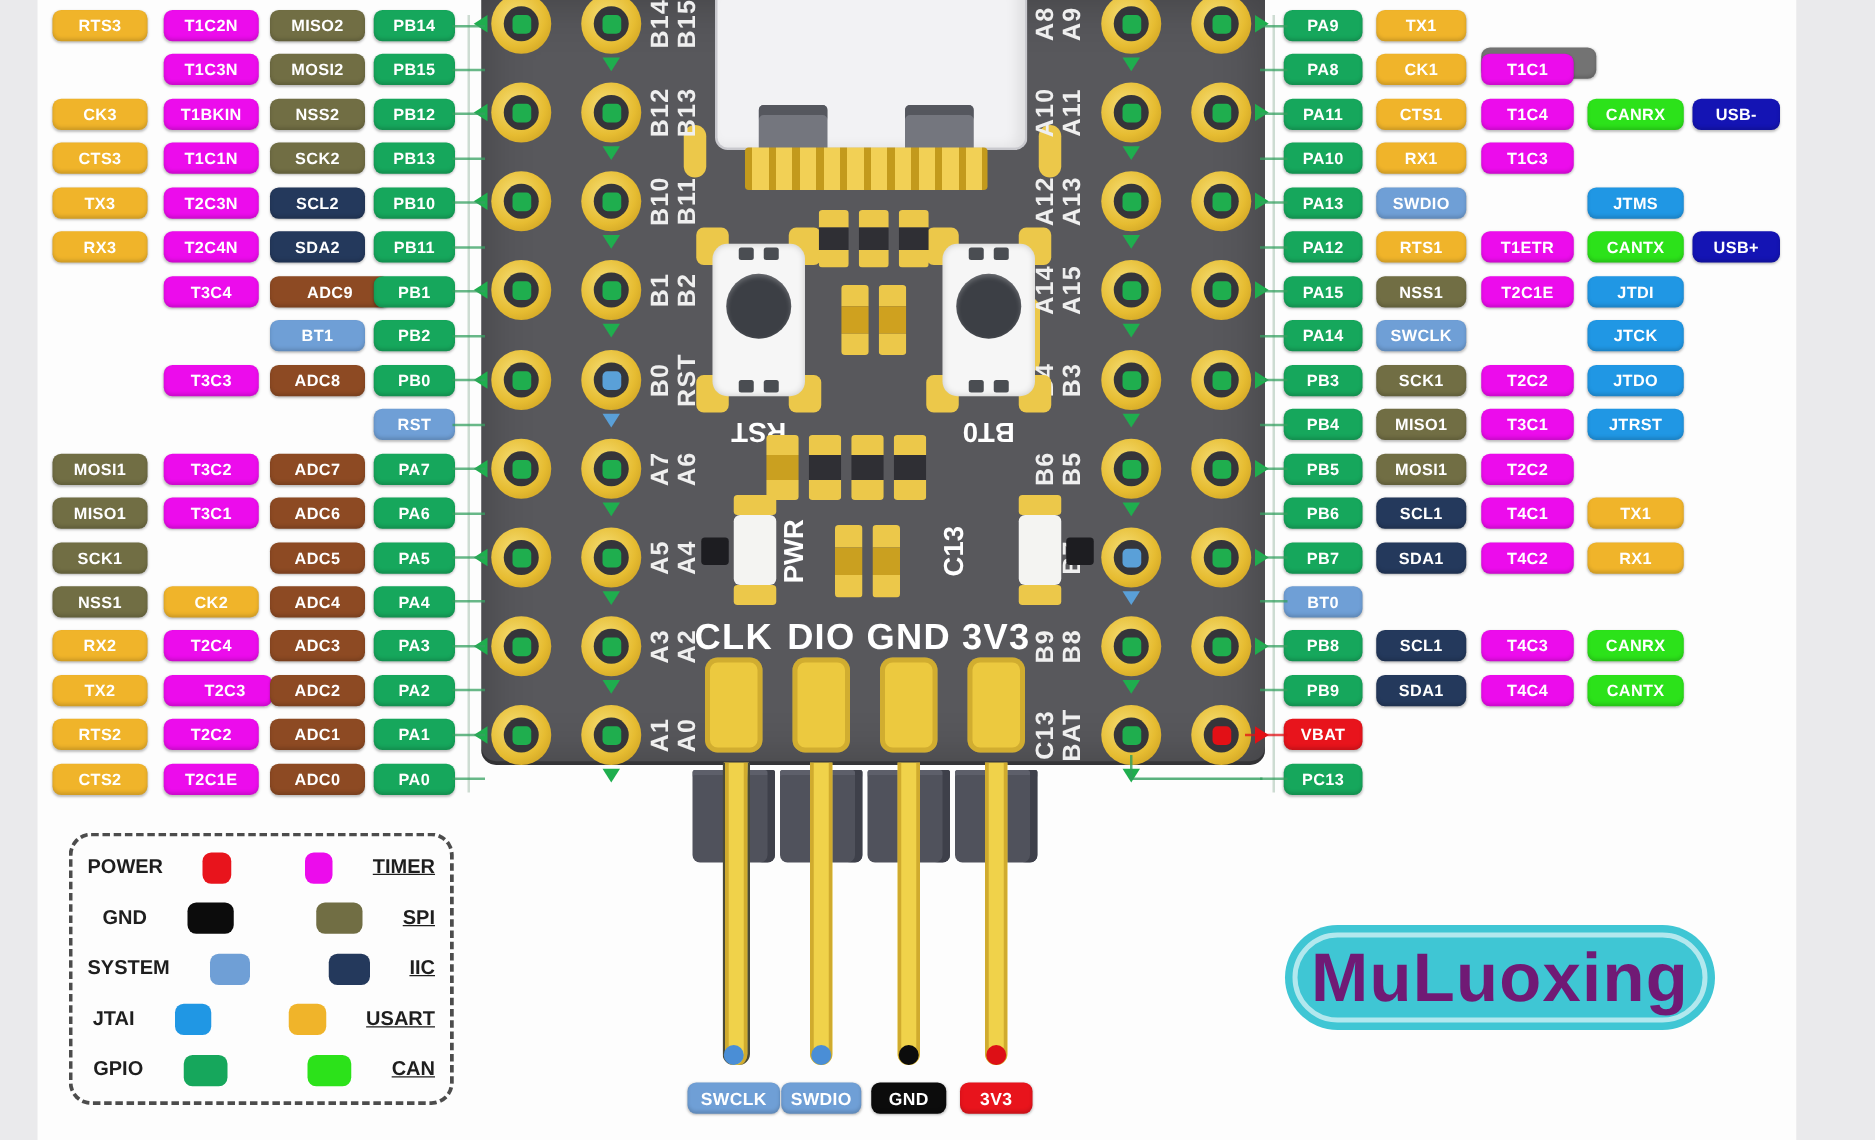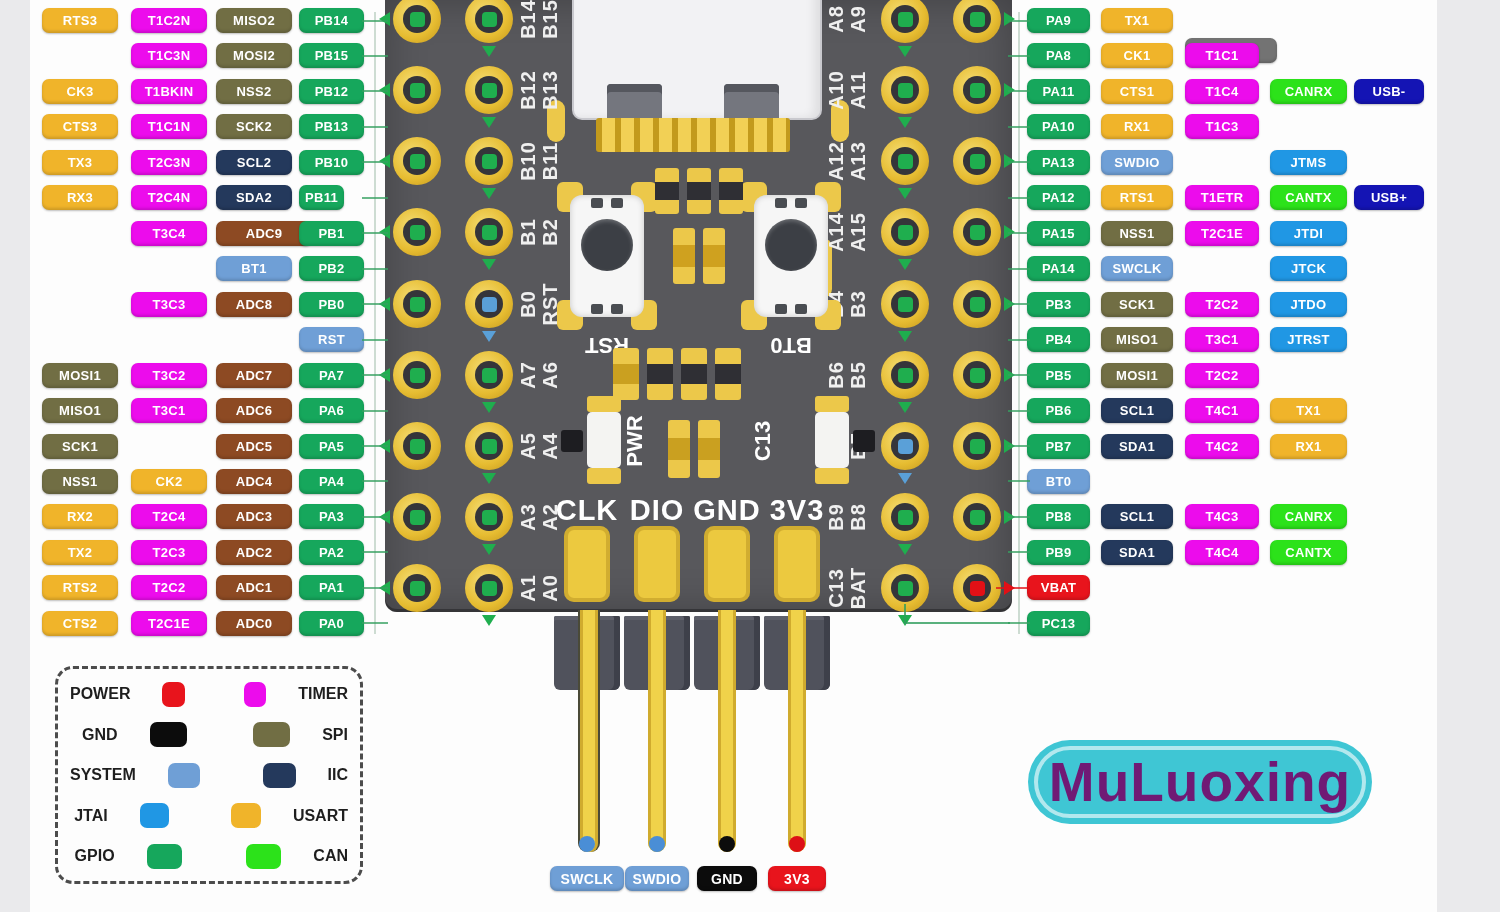--- a/index.html
+++ b/index.html
@@ -42,21 +42,21 @@
   .hdrblock{position:absolute;top:616px;width:66px;height:74px;background:#50525c;border-radius:2px 2px 6px 6px;
             box-shadow:inset -6px 0 0 #3e404a, inset 0 4px 0 #5d5f6a;}
   .longpin{position:absolute;width:18px;background:#f0d24a;border-radius:0 0 9px 9px;
            box-shadow:inset 3px 0 0 rgba(190,150,30,.65), inset -3px 0 0 rgba(190,150,30,.65);}
   .tipdot{position:absolute;width:16px;height:16px;border-radius:50%;}
   #legend{position:absolute;left:55px;top:666px;width:308px;height:218px;border:3px dashed #4c4c4c;
           border-radius:18px;box-sizing:border-box;padding:11px 12px;display:flex;flex-direction:column;justify-content:space-between;}
   .lg-row{display:flex;align-items:center;height:28px;gap:24px;}
   .lg-label{font-weight:bold;font-size:16px;color:#1e1e1e;}
   .lg-label.l{width:74px;text-align:right;margin-right:8px;}
-  .lg-label.r{margin-left:8px;}
+  .lg-label.r{margin-left:8px;text-decoration:underline;}
   .lg-swatch{width:58px;height:25px;border-radius:7px;}
   .lg-gap{width:28px;}
   #brand{position:absolute;left:1028px;top:740px;width:344px;height:84px;border-radius:44px;background:#3fc6d4;
          display:flex;align-items:center;justify-content:center;}
   #brand .inner{position:absolute;inset:6px;border:4px solid rgba(255,255,255,.6);border-radius:38px;}
   #brand .txt{color:#701a75;font-size:55px;font-weight:bold;letter-spacing:1px;}
   .route{position:absolute;background:#2f9e5d;opacity:.8;}
 </style>
 </head>
 <body>
@@ -84,21 +84,21 @@
       <div class="pill" style="left: 131px; top: 114.38px; width: 76px; background: rgb(236, 12, 236);">T1C1N</div>
       <div class="pill" style="left: 216px; top: 114.38px; width: 76px; background: rgb(113, 110, 68);">SCK2</div>
       <div class="pill" style="left: 299px; top: 114.38px; width: 65px; background: rgb(22, 167, 92);">PB13</div>
       <div class="pill" style="left: 42px; top: 149.84px; width: 76px; background: rgb(240, 180, 42);">TX3</div>
       <div class="pill" style="left: 131px; top: 149.84px; width: 76px; background: rgb(236, 12, 236);">T2C3N</div>
       <div class="pill" style="left: 216px; top: 149.84px; width: 76px; background: rgb(36, 57, 92);">SCL2</div>
       <div class="pill" style="left: 299px; top: 149.84px; width: 65px; background: rgb(22, 167, 92);">PB10</div>
       <div class="pill" style="left: 42px; top: 185.3px; width: 76px; background: rgb(240, 180, 42);">RX3</div>
       <div class="pill" style="left: 131px; top: 185.3px; width: 76px; background: rgb(236, 12, 236);">T2C4N</div>
       <div class="pill" style="left: 216px; top: 185.3px; width: 76px; background: rgb(36, 57, 92);">SDA2</div>
-      <div class="pill" style="left: 299px; top: 185.3px; width: 45px; background: rgb(22, 167, 92);">PB11</div>
+      <div class="pill" style="left: 299px; top: 185.3px; width: 65px; background: rgb(22, 167, 92);">PB11</div>
       <div class="pill" style="left: 131px; top: 220.76px; width: 76px; background: rgb(236, 12, 236);">T3C4</div>
       <div class="pill" style="left: 216px; top: 220.76px; width: 96px; background: rgb(141, 74, 35);">ADC9</div>
       <div class="pill" style="left: 299px; top: 220.76px; width: 65px; background: rgb(22, 167, 92);">PB1</div>
       <div class="pill" style="left: 216px; top: 256.22px; width: 76px; background: rgb(111, 159, 214);">BT1</div>
       <div class="pill" style="left: 299px; top: 256.22px; width: 65px; background: rgb(22, 167, 92);">PB2</div>
       <div class="pill" style="left: 131px; top: 291.68px; width: 76px; background: rgb(236, 12, 236);">T3C3</div>
       <div class="pill" style="left: 216px; top: 291.68px; width: 76px; background: rgb(141, 74, 35);">ADC8</div>
       <div class="pill" style="left: 299px; top: 291.68px; width: 65px; background: rgb(22, 167, 92);">PB0</div>
       <div class="pill" style="left: 299px; top: 327.14px; width: 65px; background: rgb(111, 159, 214);">RST</div>
       <div class="pill" style="left: 42px; top: 362.6px; width: 76px; background: rgb(113, 110, 68);">MOSI1</div>
@@ -114,21 +114,21 @@
       <div class="pill" style="left: 299px; top: 433.52px; width: 65px; background: rgb(22, 167, 92);">PA5</div>
       <div class="pill" style="left: 42px; top: 468.98px; width: 76px; background: rgb(113, 110, 68);">NSS1</div>
       <div class="pill" style="left: 131px; top: 468.98px; width: 76px; background: rgb(240, 180, 42);">CK2</div>
       <div class="pill" style="left: 216px; top: 468.98px; width: 76px; background: rgb(141, 74, 35);">ADC4</div>
       <div class="pill" style="left: 299px; top: 468.98px; width: 65px; background: rgb(22, 167, 92);">PA4</div>
       <div class="pill" style="left: 42px; top: 504.44px; width: 76px; background: rgb(240, 180, 42);">RX2</div>
       <div class="pill" style="left: 131px; top: 504.44px; width: 76px; background: rgb(236, 12, 236);">T2C4</div>
       <div class="pill" style="left: 216px; top: 504.44px; width: 76px; background: rgb(141, 74, 35);">ADC3</div>
       <div class="pill" style="left: 299px; top: 504.44px; width: 65px; background: rgb(22, 167, 92);">PA3</div>
       <div class="pill" style="left: 42px; top: 539.9px; width: 76px; background: rgb(240, 180, 42);">TX2</div>
-      <div class="pill" style="left: 131px; top: 539.9px; width: 76px; background: rgb(236, 12, 236);">T2C3</div>
+      <div class="pill" style="left: 131px; top: 539.9px; width: 76px; background: rgb(236, 12, 236); padding-left: 11px;">T2C3</div>
       <div class="pill" style="left: 216px; top: 539.9px; width: 76px; background: rgb(141, 74, 35);">ADC2</div>
       <div class="pill" style="left: 299px; top: 539.9px; width: 65px; background: rgb(22, 167, 92);">PA2</div>
       <div class="pill" style="left: 42px; top: 575.36px; width: 76px; background: rgb(240, 180, 42); text-align: right;">RTS2</div>
       <div class="pill" style="left: 131px; top: 575.36px; width: 76px; background: rgb(236, 12, 236);">T2C2</div>
       <div class="pill" style="left: 216px; top: 575.36px; width: 76px; background: rgb(141, 74, 35);">ADC1</div>
       <div class="pill" style="left: 299px; top: 575.36px; width: 65px; background: rgb(22, 167, 92);">PA1</div>
       <div class="pill" style="left: 42px; top: 610.82px; width: 76px; background: rgb(240, 180, 42);">CTS2</div>
       <div class="pill" style="left: 131px; top: 610.82px; width: 76px; background: rgb(236, 12, 236);">T2C1E</div>
       <div class="pill" style="left: 216px; top: 610.82px; width: 76px; background: rgb(141, 74, 35);">ADC0</div>
       <div class="pill" style="left: 299px; top: 610.82px; width: 65px; background: rgb(22, 167, 92);">PA0</div>

